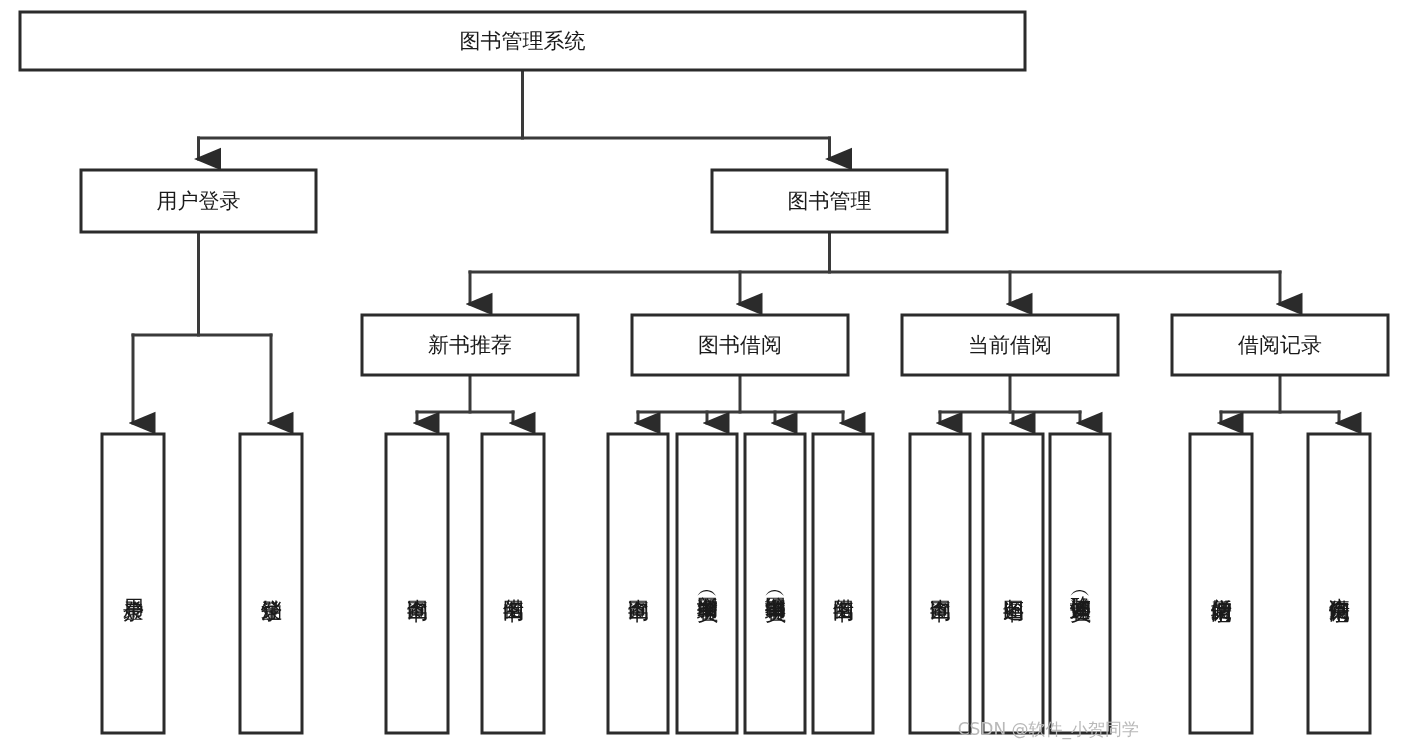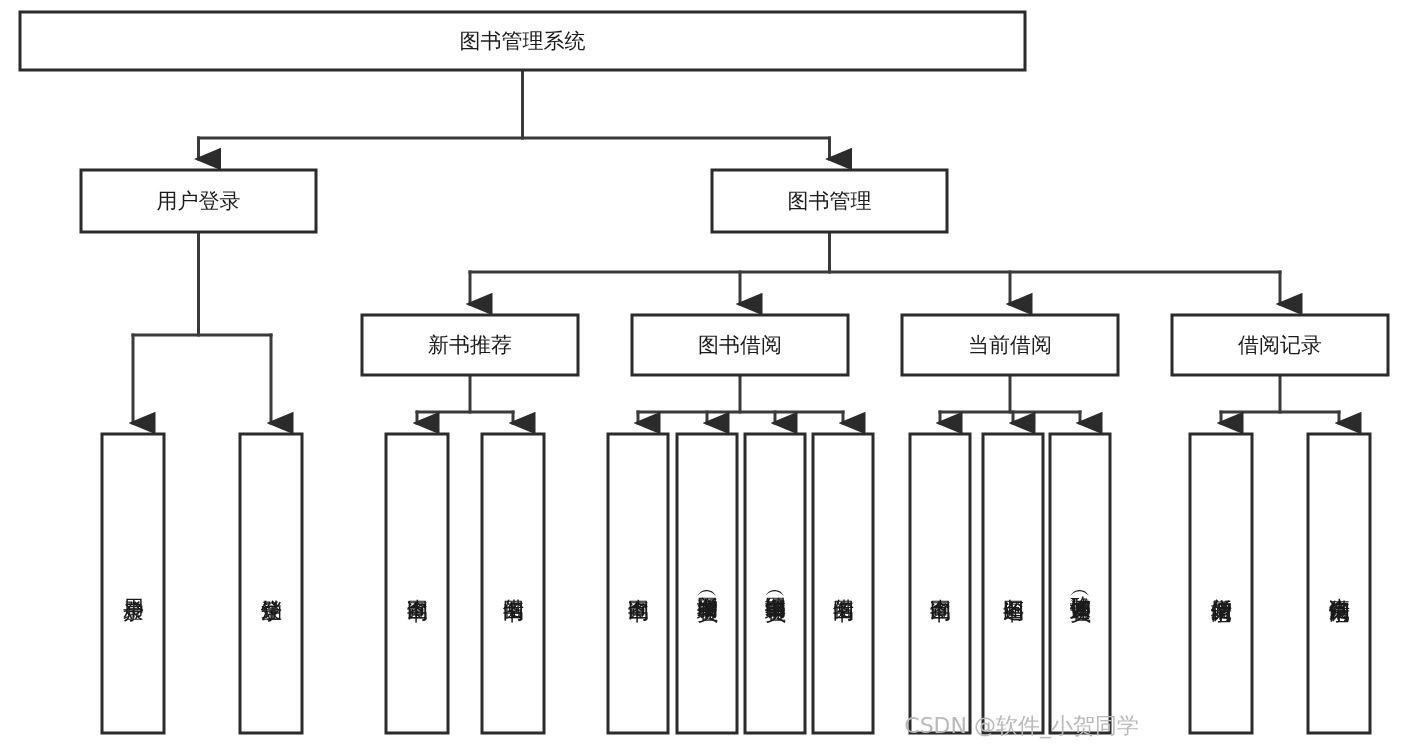--- a/index.html
+++ b/index.html
@@ -61,21 +61,21 @@
     display: flex;
     align-items: center;
     justify-content: center;
     pointer-events: none;
   }
   #watermark {
     position: absolute;
     right: 8px;
     bottom: 6px;
     font-family: "DejaVu Sans", "Liberation Sans", sans-serif;
-    font-size: 22px;
+    font-size: 17px;
     color: #b9b9b9;
     white-space: nowrap;
     z-index: 5;
   }
 </style>
 </head>
 <body>
 
 <div id="diagram-root">
 

